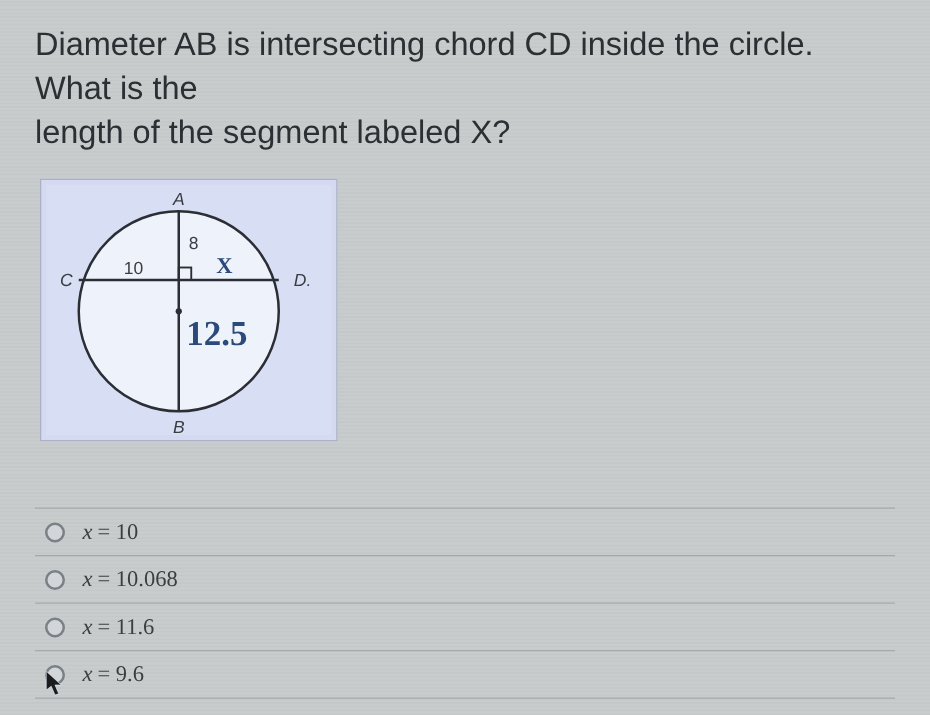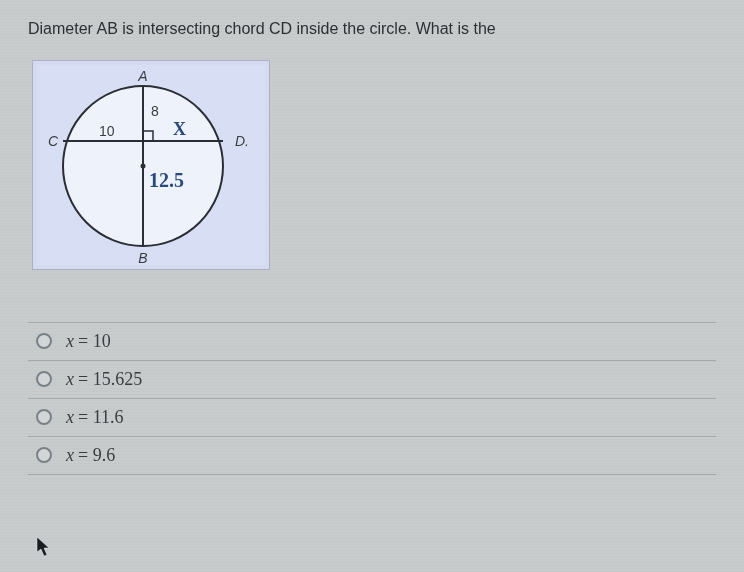--- a/index.html
+++ b/index.html
@@ -12,42 +12,42 @@
     position: relative;
   }
   .content {
     padding: 18px 28px;
     background: linear-gradient(180deg, #c6cbcb 0%, #c4c9c9 100%);
     height: 100%;
     background-image:
       repeating-linear-gradient(0deg, rgba(0,0,0,0.02) 0, rgba(0,0,0,0.02) 1px, transparent 1px, transparent 3px);
   }
   .question {
-    font-size: 16px;
+    font-size: 26px;
     color: #2c2f33;
     line-height: 1.35;
     margin-bottom: 20px;
   }
   .figure-wrap {
     width: 238px;
     height: 210px;
     background: #d5daf0;
     border: 1px solid #aab0c8;
     display: inline-block;
     position: relative;
     margin-left: 4px;
     margin-bottom: 48px;
   }
   .figure-inner {
     position: absolute;
     top: 4px; left: 4px; right: 4px; bottom: 4px;
     background: #d8dff4;
   }
   svg.fig { position: absolute; top: 0; left: 0; }
-  .ink { font-family: "Comic Sans MS", cursive; color: #2b4a7a; position: absolute; font-size: 20px; font-weight: 600; }
+  .ink { font-family: "Comic Sans MS", cursive; color: #2b4a7a; position: absolute; font-size: 28px; font-weight: 600; }
   .options {
     border-top: 1px solid #a3a9ad;
   }
   .option-row {
     display: flex;
     align-items: center;
     height: 38px;
     border-bottom: 1px solid #a3a9ad;
     padding-left: 8px;
     font-size: 18px;
@@ -72,20 +72,21 @@
     pointer-events: none;
   }
 </style>
 </head>
 <body>
 
 <div class="content">
 
   <div class="question">
     <span>Diameter AB is intersecting chord CD inside the circle.  What is the</span><br>
+    <span>length of the segment labeled X?</span>
   </div>
 
   <div class="figure-wrap">
     <div class="figure-inner"></div>
     <svg class="fig" width="238" height="210">
       <circle cx="110" cy="105" r="80" fill="#eef2fb" stroke="#2b2e34" stroke-width="2"></circle>
       <line x1="110" y1="25" x2="110" y2="185" stroke="#2b2e34" stroke-width="2"></line>
       <line x1="30" y1="80" x2="190" y2="80" stroke="#2b2e34" stroke-width="2"></line>
       <rect x="110" y="70" width="10" height="10" fill="none" stroke="#2b2e34" stroke-width="1.5"></rect>
       <circle cx="110" cy="105" r="2.5" fill="#2b2e34"></circle>
@@ -104,21 +105,21 @@
     <div class="option-row">
       <span class="radio"></span>
       <span class="math-x">x</span>
       <span>=</span>&nbsp;
       <span>10</span>
     </div>
     <div class="option-row">
       <span class="radio"></span>
       <span class="math-x">x</span>
       <span>=</span>&nbsp;
-      <span>15.625</span>
+      <span>10.068</span>
     </div>
     <div class="option-row">
       <span class="radio"></span>
       <span class="math-x">x</span>
       <span>=</span>&nbsp;
       <span>11.6</span>
     </div>
     <div class="option-row">
       <span class="radio"></span>
       <span class="math-x">x</span>

